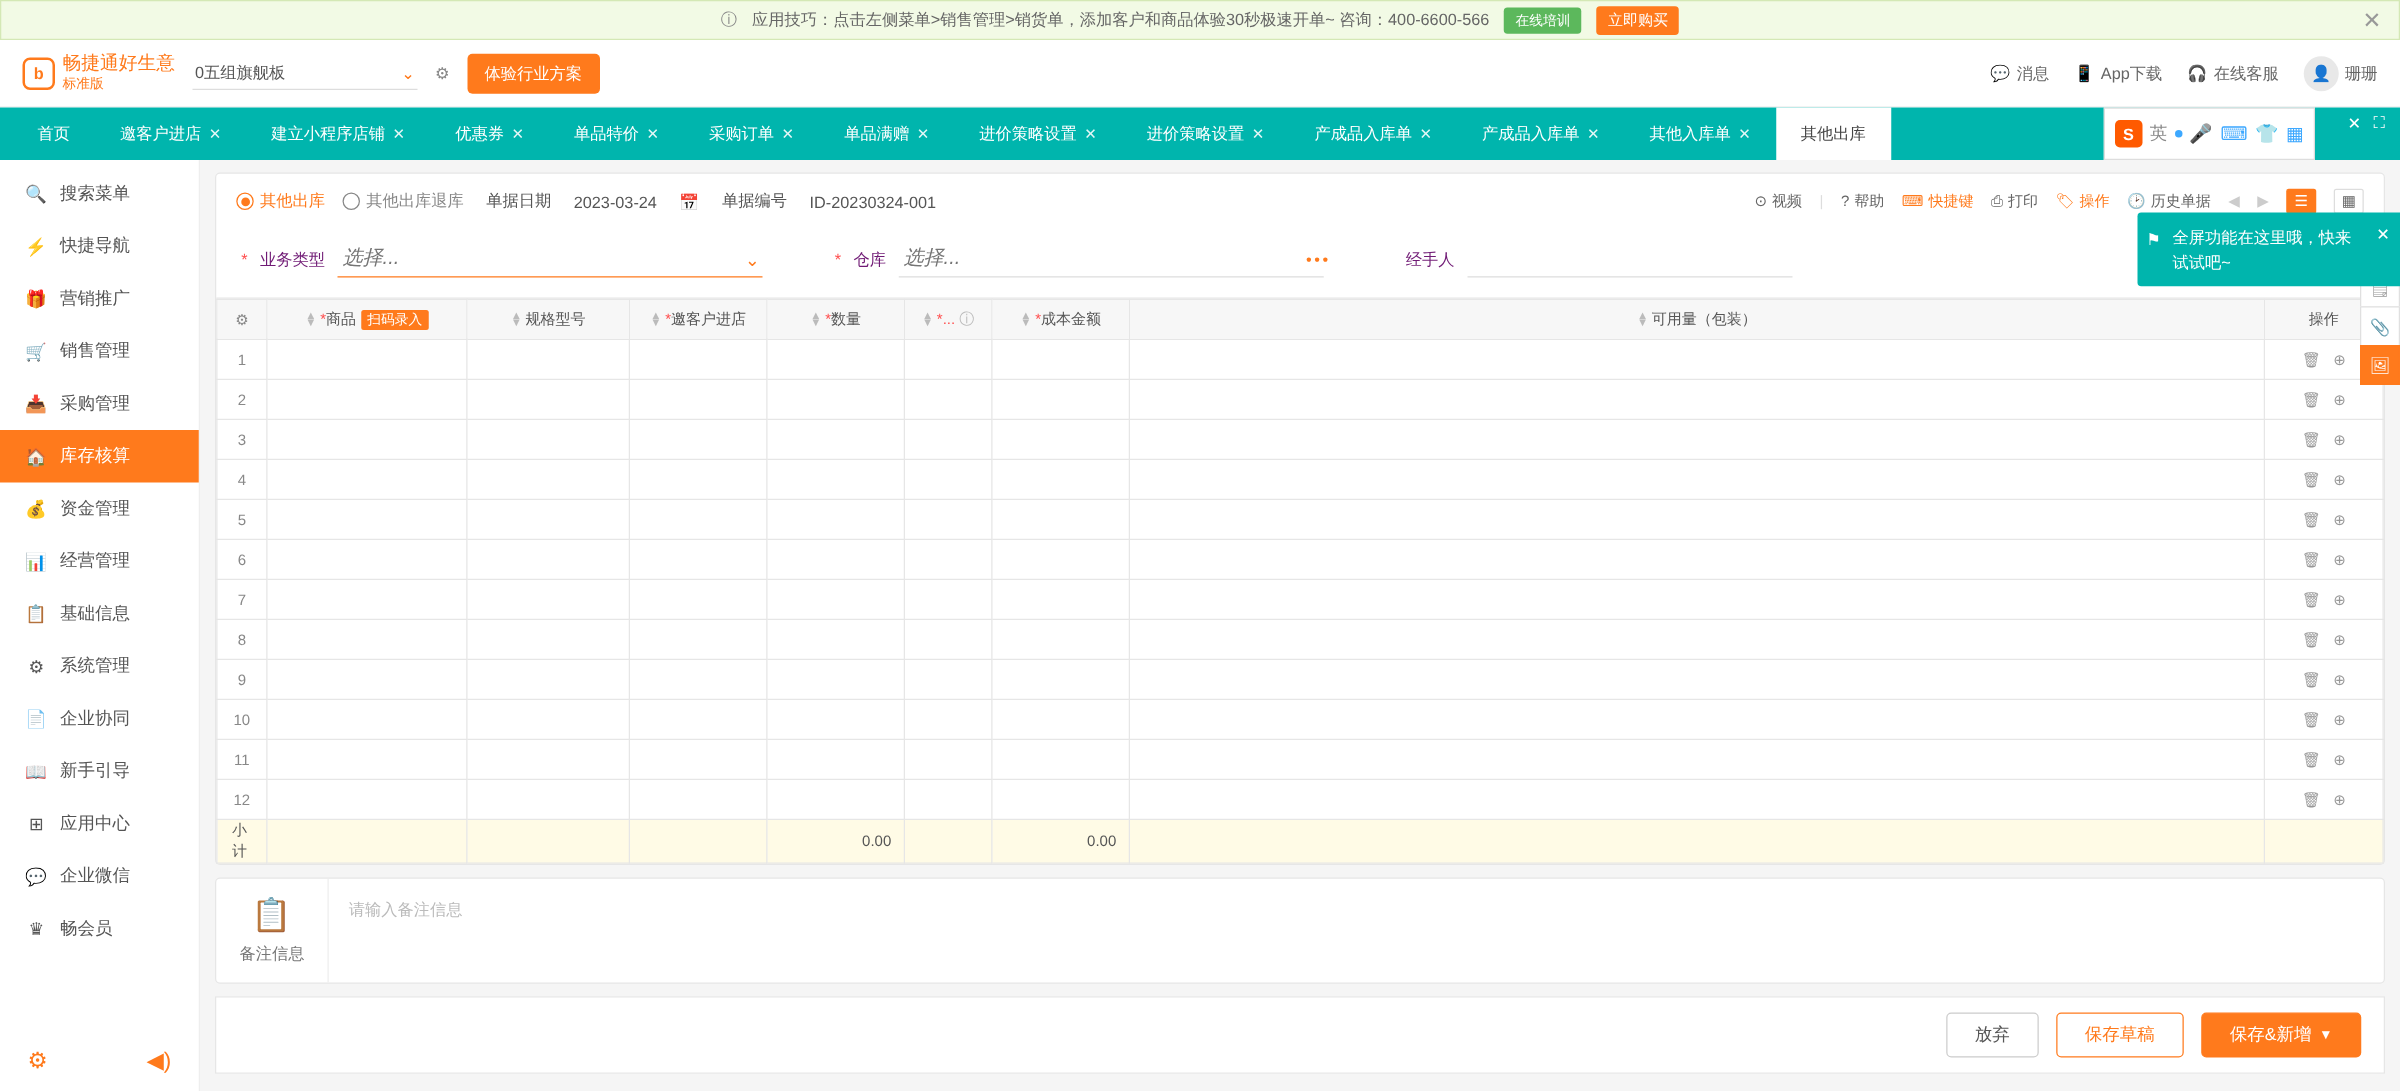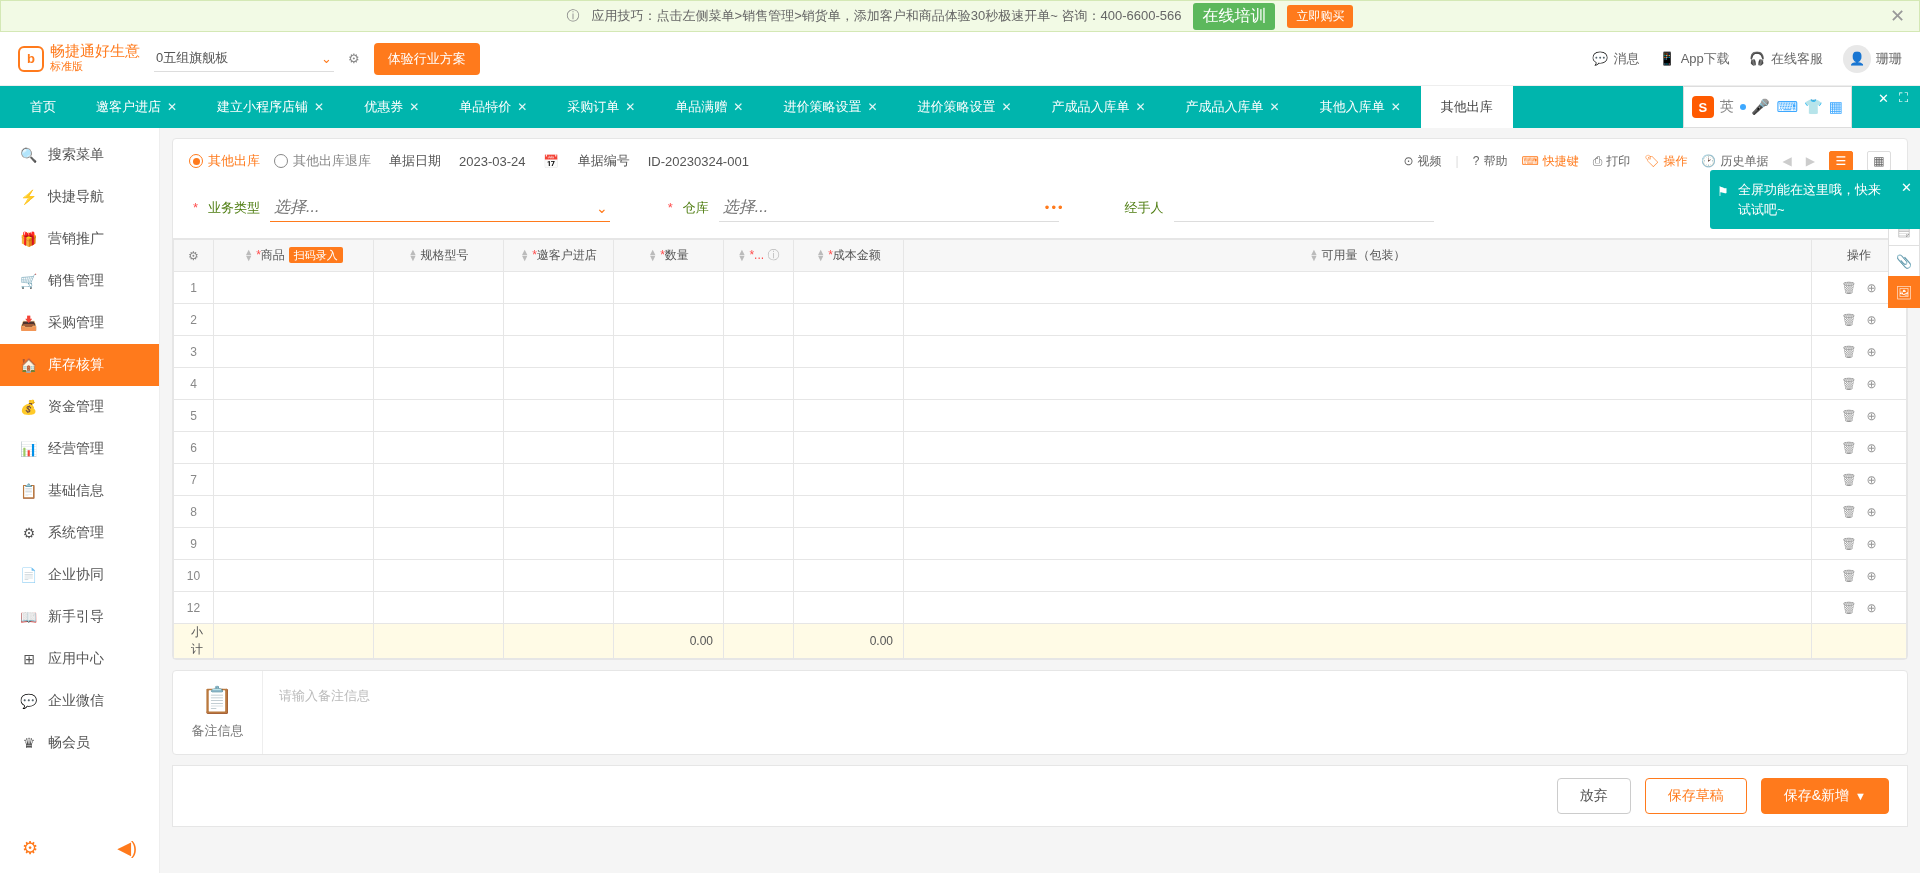--- a/index.html
+++ b/index.html
@@ -1,20 +1,20 @@
 <!DOCTYPE html>
 <html><head>
 <meta charset="utf-8">
 <style>
 * { margin:0; padding:0; box-sizing:border-box; font-family:"Microsoft YaHei",Arial,sans-serif; }
 body { background:#fff; width:1920px; height:873px; overflow:hidden; font-size:13px; color:#333; position:relative; }
 .tip-bar { height:32px; background:#f2fae5; border:1px solid #d4e8b5; display:flex; align-items:center; justify-content:center; gap:12px; position:relative; }
 .tip-bar .info-icon { color:#888; }
 .tip-bar .txt { color:#666; }
-.tip-bar .btn-g { background:#5cb85c; color:#fff; padding:3px 9px; border-radius:3px; font-size:16px; }
+.tip-bar .btn-g { background:#5cb85c; color:#fff; padding:3px 9px; border-radius:3px; font-size:11px; }
 .tip-bar .btn-o { background:#ff7a1c; color:#fff; padding:3px 9px; border-radius:3px; font-size:12px; }
 .tip-bar .close-x { position:absolute; right:14px; color:#999; font-size:18px; }
 .header { height:54px; display:flex; align-items:center; padding:0 18px; gap:14px; border-bottom:1px solid #eee; }
 .logo { display:flex; align-items:center; gap:6px; }
 .logo-icon { width:26px; height:26px; border:2px solid #ff7a1c; border-radius:6px; display:flex; align-items:center; justify-content:center; color:#ff7a1c; font-weight:bold; }
 .logo-txt { color:#ff7a1c; font-size:15px; font-weight:500; line-height:1.1; }
 .logo-small { color:#ff7a1c; font-size:11px; }
 .org-sel { color:#555; width:180px; display:flex; justify-content:space-between; align-items:center; border-bottom:1px solid #ddd; padding:4px 2px; }
 .org-sel .chev { color:#ff7a1c; }
 .gear-small { color:#888; }
@@ -50,21 +50,21 @@
 .cal-icon { color:#ff7a1c; }
 .top-right { margin-left:auto; display:flex; align-items:center; gap:14px; color:#666; font-size:12px; }
 .top-right .itm { display:flex; align-items:center; gap:4px; }
 .top-right .sep { color:#ddd; }
 .top-right .orange { color:#ff7a1c; }
 .top-right .view-btn { width:24px; height:20px; border:1px solid #ddd; display:flex; align-items:center; justify-content:center; border-radius:2px; }
 .top-right .view-btn.active { background:#ff7a1c; border-color:#ff7a1c; color:#fff; }
 .form-row { display:flex; align-items:center; padding:10px 20px 16px; gap:60px; }
 .field { display:flex; align-items:center; gap:10px; }
 .req { color:#ff4d4d; }
-.field label { color:#4d7c0f; }
+.field label { color:#701a75; }
 .inp { border:none; border-bottom:1px solid #ff7a1c; padding:5px 4px; width:340px; font-size:16px; outline:none;font-style:italic; }
 .inp.plain { border-bottom-color:#ddd; }
 .chev-o { color:#ff7a1c; font-size:14px; margin-left:-24px; }
 .dots { color:#ff7a1c; letter-spacing:2px; margin-left:-24px; }
 .tooltip-float { position:absolute; right:0; top:170px; background:#00b5ad; color:#fff; padding:10px 30px 10px 12px; font-size:13px; border-radius:3px 0 0 3px; max-width:210px; line-height:1.5; z-index:50; }
 .tooltip-float .flag { position:absolute; left:7px; top:12px; }
 .tooltip-float .txt { padding-left:16px; }
 .tooltip-float .cx { position:absolute; right:8px; top:8px; }
 .side-tools { position:absolute; right:0; top:214px; width:32px; z-index:40; }
 .side-tools .t { width:32px; height:32px; background:#fff; border:1px solid #e0e0e0; display:flex; align-items:center; justify-content:center; color:#999; margin-bottom:-1px; }
@@ -75,21 +75,21 @@
 th { background:#f7f7f7; font-weight:normal; position:relative; }
 th .sort { color:#bbb; font-size:9px; line-height:0.6; display:inline-block; vertical-align:middle; margin-right:3px; }
 .req-th { color:#ff4d4d; }
 .scan-tag { background:#ff7a1c; color:#fff; padding:2px 5px; border-radius:2px; font-size:11px; margin-left:4px; }
 .num-col { width:40px; color:#888; }
 .op-col { width:95px; }
 .gear-th { color:#888; }
 .info-c { color:#bbb; }
 .op-icons { display:flex; justify-content:center; gap:10px; color:#999; }
 .subtotal td { background:#fffbe6; text-align:right; padding-right:10px; font-weight:500; }
-.subtotal .lbl { }
+.subtotal .lbl { text-align:center; }
 .remark-card { display:flex; }
 .remark-left { width:90px; display:flex; flex-direction:column; align-items:center; justify-content:center; border-right:1px solid #eee; padding:14px; color:#777; gap:6px; }
 .remark-left .ic { color:#00b5ad; font-size:26px; }
 .remark-area { flex:1; padding:16px; color:#bbb; }
 .footer { background:#fff; border:1px solid #e6e6e6; padding:12px 18px; display:flex; justify-content:flex-end; gap:14px; }
 .btn { padding:8px 22px; border-radius:4px; font-size:14px; }
 .btn-plain { border:1px solid #ccc; color:#555; background:#fff;text-align:right; }
 .btn-out-o { border:1px solid #ff7a1c; color:#ff7a1c; background:#fff; }
 .btn-fill-o { background:#ff7a1c; color:#fff; border:1px solid #ff7a1c; display:flex; align-items:center; gap:6px; }
 .chev-d { font-size:11px; }
@@ -513,20 +513,36 @@
                 <td></td>
                 <td></td>
                 <td>
                   <div class="op-icons">
                     <span>🗑</span>
                     <span>⊕</span>
                   </div>
                 </td>
               </tr>
               <tr>
+                <td class="num-col">11</td>
+                <td></td>
+                <td></td>
+                <td></td>
+                <td></td>
+                <td></td>
+                <td></td>
+                <td></td>
+                <td>
+                  <div class="op-icons">
+                    <span>🗑</span>
+                    <span>⊕</span>
+                  </div>
+                </td>
+              </tr>
+              <tr>
                 <td class="num-col">12</td>
                 <td></td>
                 <td></td>
                 <td></td>
                 <td></td>
                 <td></td>
                 <td></td>
                 <td></td>
                 <td>
                   <div class="op-icons">

